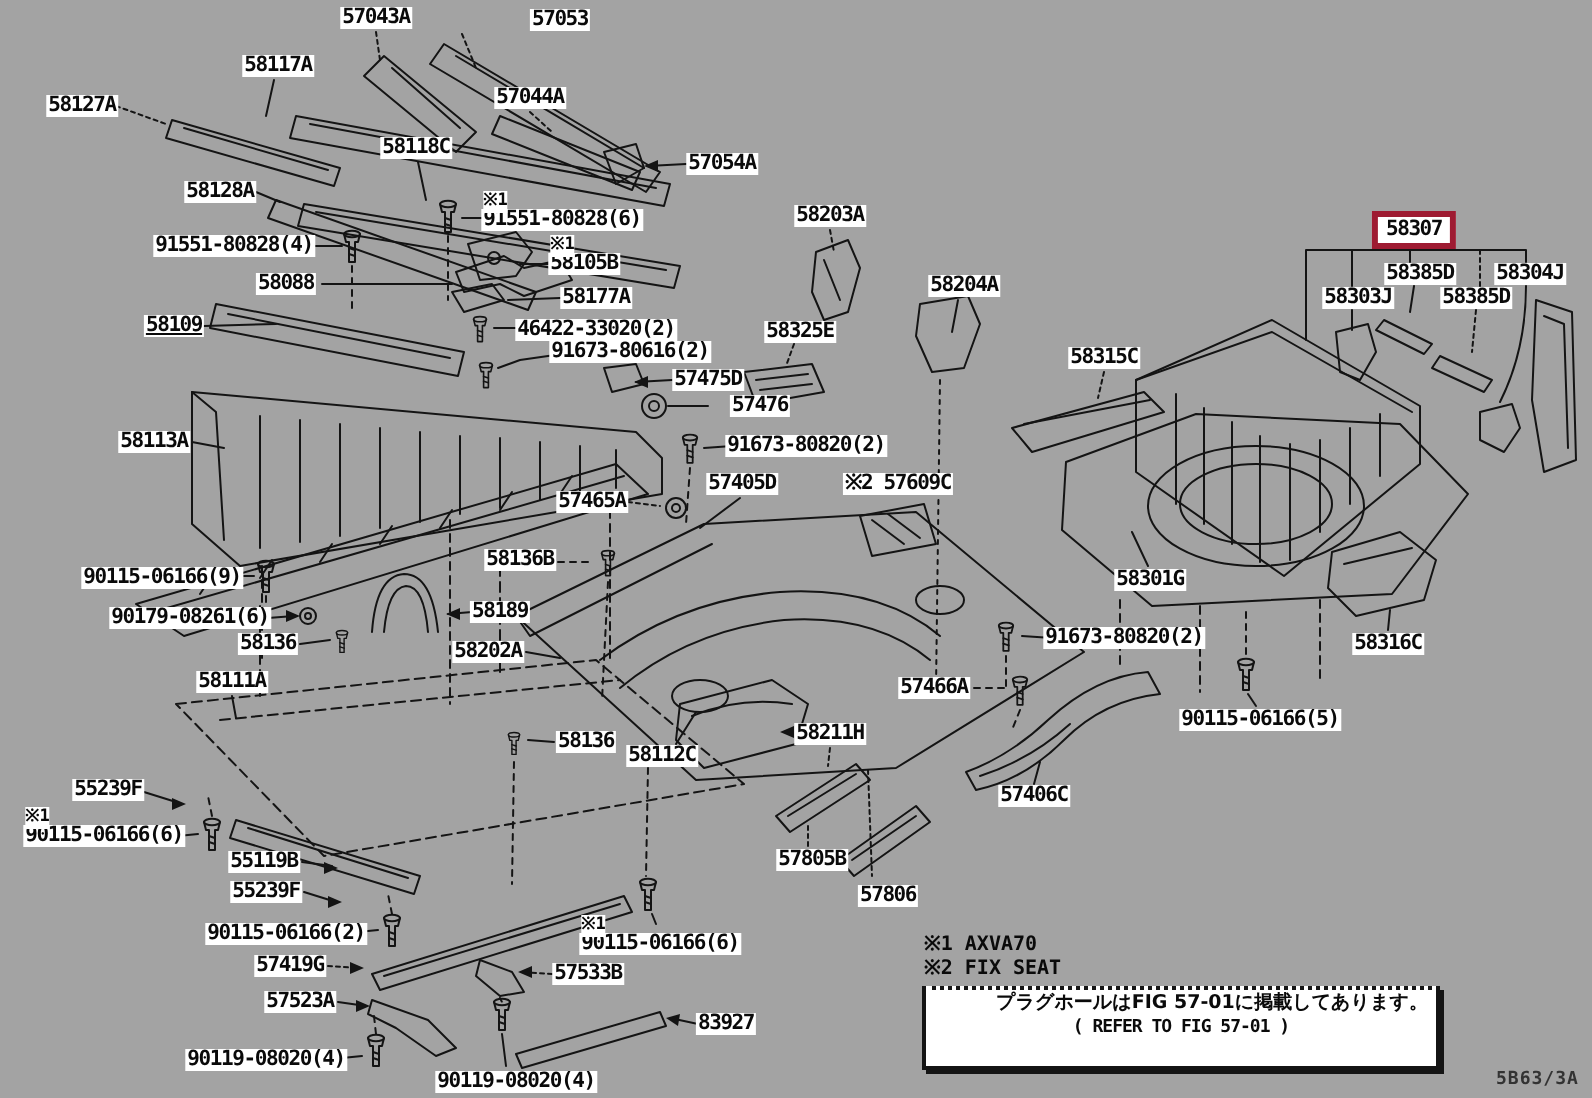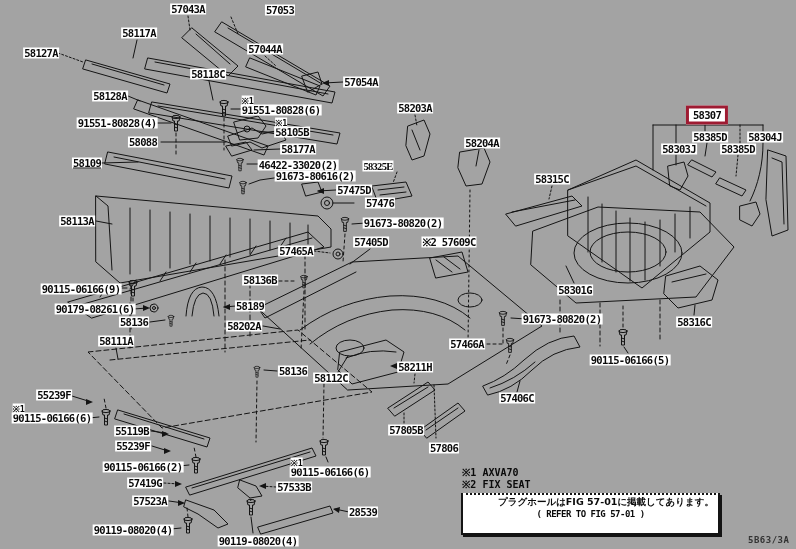--- a/index.html
+++ b/index.html
@@ -296,21 +296,21 @@
       <div class="label boxed" style="left: 707px; top: 115px;">58307</div>
       <div class="label" style="left: 143px; top: 142px;">58088</div>
       <div class="label" style="left: 482px; top: 143px;">58204A</div>
       <div class="label" style="left: 679px; top: 149px;">58303J</div>
       <div class="label" style="left: 710px; top: 137px;">58385D</div>
       <div class="label" style="left: 738px; top: 149px;">58385D</div>
       <div class="label" style="left: 765px; top: 137px;">58304J</div>
       <div class="label" style="left: 298px; top: 149px; text-align: right;">58177A</div>
       <div class="label" style="left: 87px; top: 163px; text-decoration: underline;">58109</div>
       <div class="label" style="left: 298px; top: 165px;">46422-33020(2)</div>
-      <div class="label" style="left: 378px; top: 166px; font-family: Liberation Serif, serif;">58325E</div>
+      <div class="label" style="left: 400px; top: 166px;">58325E</div>
       <div class="label" style="left: 315px; top: 176px; text-align: right;">91673-80616(2)</div>
       <div class="label" style="left: 552px; top: 179px;">58315C</div>
       <div class="label" style="left: 354px; top: 190px;">57475D</div>
       <div class="label" style="left: 368px; top: 203px; margin-left: 12px;">57476</div>
       <div class="label" style="left: 77px; top: 221px;">58113A</div>
       <div class="label" style="left: 403px; top: 223px;">91673-80820(2)</div>
       <div class="label" style="left: 371px; top: 242px;">57405D</div>
       <div class="label" style="left: 449px; top: 242px;">※2 57609C</div>
       <div class="label" style="left: 296px; top: 251px;">57465A</div>
       <div class="label" style="left: 260px; top: 280px;">58136B</div>
@@ -333,21 +333,21 @@
       <div class="label" style="left: 52px; top: 418px;"><span class="pfx">※1</span>90115-06166(6)</div>
       <div class="label" style="left: 406px; top: 430px;">57805B</div>
       <div class="label" style="left: 132px; top: 431px;">55119B</div>
       <div class="label" style="left: 133px; top: 446px;">55239F</div>
       <div class="label" style="left: 444px; top: 448px;">57806</div>
       <div class="label" style="left: 143px; top: 467px;">90115-06166(2)</div>
       <div class="label" style="left: 330px; top: 472px;"><span class="pfx">※1</span>90115-06166(6)</div>
       <div class="label" style="left: 145px; top: 483px;">57419G</div>
       <div class="label" style="left: 294px; top: 487px;">57533B</div>
       <div class="label" style="left: 150px; top: 501px;">57523A</div>
-      <div class="label" style="left: 363px; top: 512px;">28539</div>
+      <div class="label" style="left: 363px; top: 512px;">83927</div>
       <div class="label" style="left: 133px; top: 530px;">90119-08020(4)</div>
       <div class="label" style="left: 258px; top: 541px;">90119-08020(4)</div>
     </div>
 
   <div id="footnotes">
     <div>※1 AXVA70</div>
     <div>※2 FIX SEAT</div>
   </div>
 
   <div id="plug-note">

